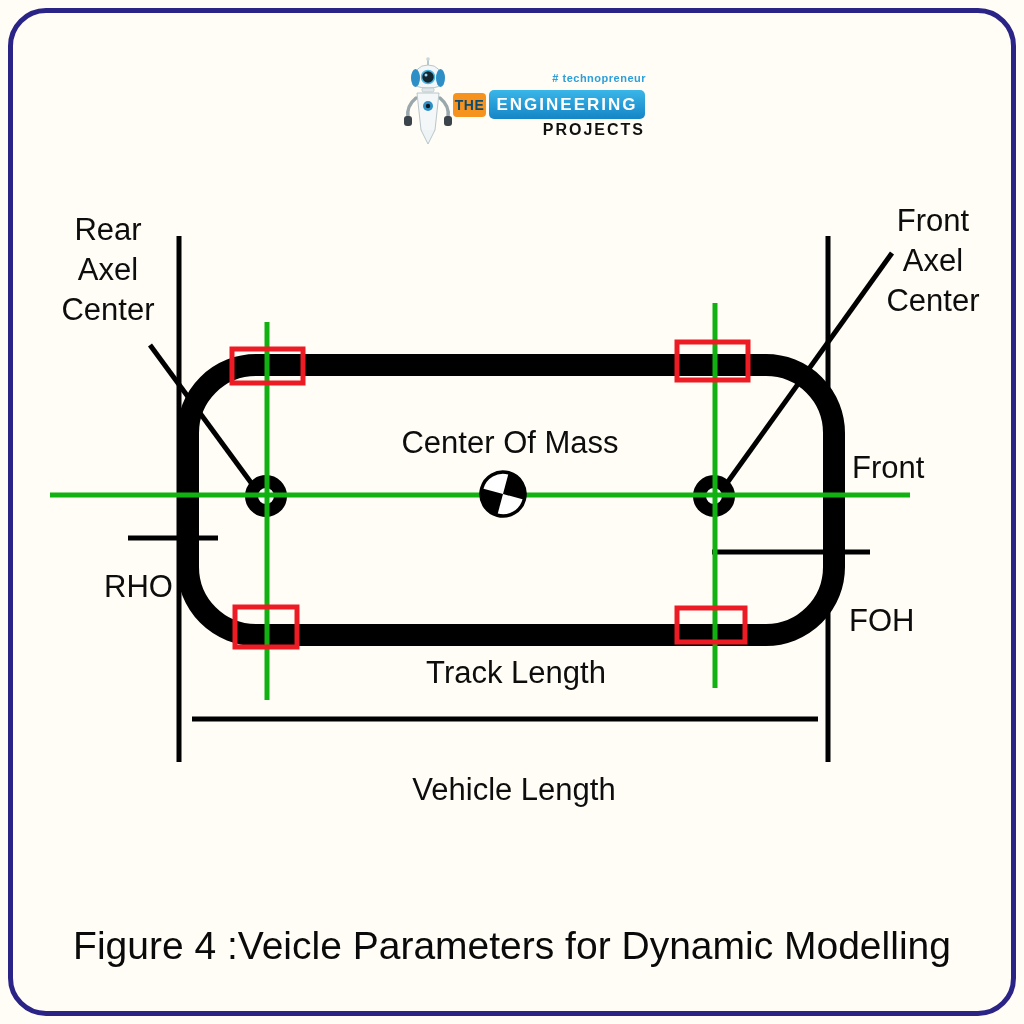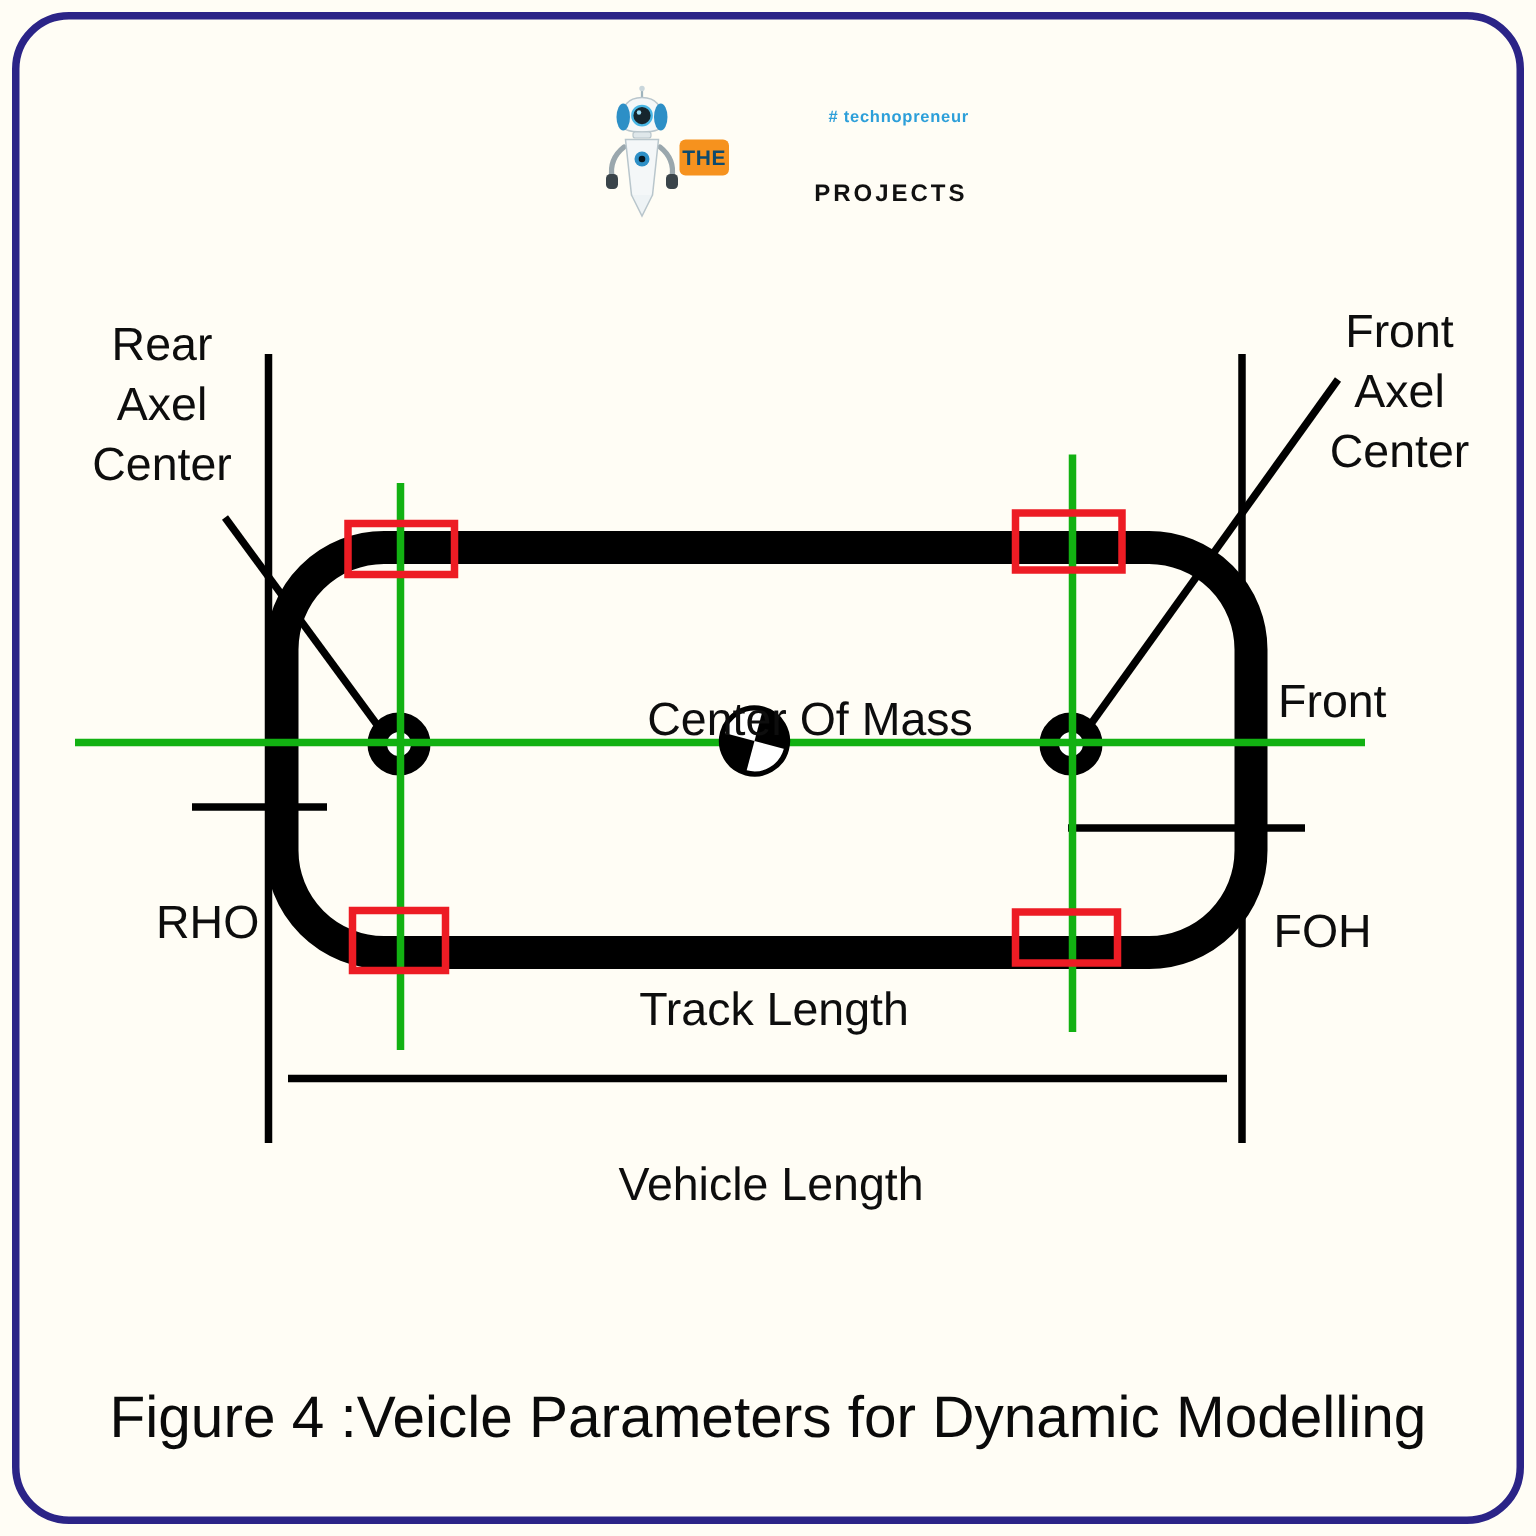--- a/index.html
+++ b/index.html
@@ -75,20 +75,21 @@
     <rect x="2" y="60" width="8" height="10" rx="3" fill="#3a444a"></rect>
     <rect x="42" y="60" width="8" height="10" rx="3" fill="#3a444a"></rect>
 
     <path d="M15 37 L37 37 L33 74 Q26 80 19 74 Z" fill="#f4f7f8" stroke="#b9c6cc" stroke-width="1"></path>
     <circle cx="26" cy="50" r="5" fill="#2d8fc6"></circle>
     <circle cx="26" cy="50" r="2.2" fill="#16populate262e" opacity=".85"></circle>
     <path d="M19 74 L26 88 L33 74" fill="#eef3f5" stroke="#b9c6cc" stroke-width="1"></path>
   </svg>
   <div class="hashtag"># technopreneur</div>
   <div class="badge-the">THE</div>
+  <div class="badge-eng">ENGINEERING</div>
   <div class="projects">PROJECTS</div>
 </div>
 
 <svg class="diagram-svg" viewBox="0 0 1024 1024">
 
   <line class="blk" x1="179" y1="236" x2="179" y2="762" stroke-width="5"></line>
   <line class="blk" x1="828" y1="236" x2="828" y2="762" stroke-width="5"></line>
 
   <rect class="blk" x="188" y="365" width="646" height="270" rx="68" stroke-width="22"></rect>
 
@@ -125,25 +126,25 @@
   <div>Axel</div>
   <div>Center</div>
 </div>
 
 <div class="lbl ctr" style="left:933px;top:201px;">
   <div>Front</div>
   <div>Axel</div>
   <div>Center</div>
 </div>
 
-<div class="lbl ctr" style="left:540px;top:423px;margin-top:37px;">Center Of Mass</div>
+<div class="lbl ctr" style="left:510px;top:423px;">Center Of Mass</div>
 
 <div class="lbl" style="left:852px;top:448px;">Front</div>
 
-<div class="lbl" style="left:104px;top:567px;margin-top:28px;">RHO</div>
+<div class="lbl" style="left:104px;top:567px;">RHO</div>
 
 <div class="lbl" style="left:849px;top:601px;">FOH</div>
 
 <div class="lbl ctr" style="left:516px;top:653px;">Track Length</div>
 
 <div class="lbl ctr" style="left:514px;top:770px;">Vehicle Length</div>
 
 <div class="caption">Figure 4 :Veicle Parameters for Dynamic Modelling</div>
 
 </body></html>

